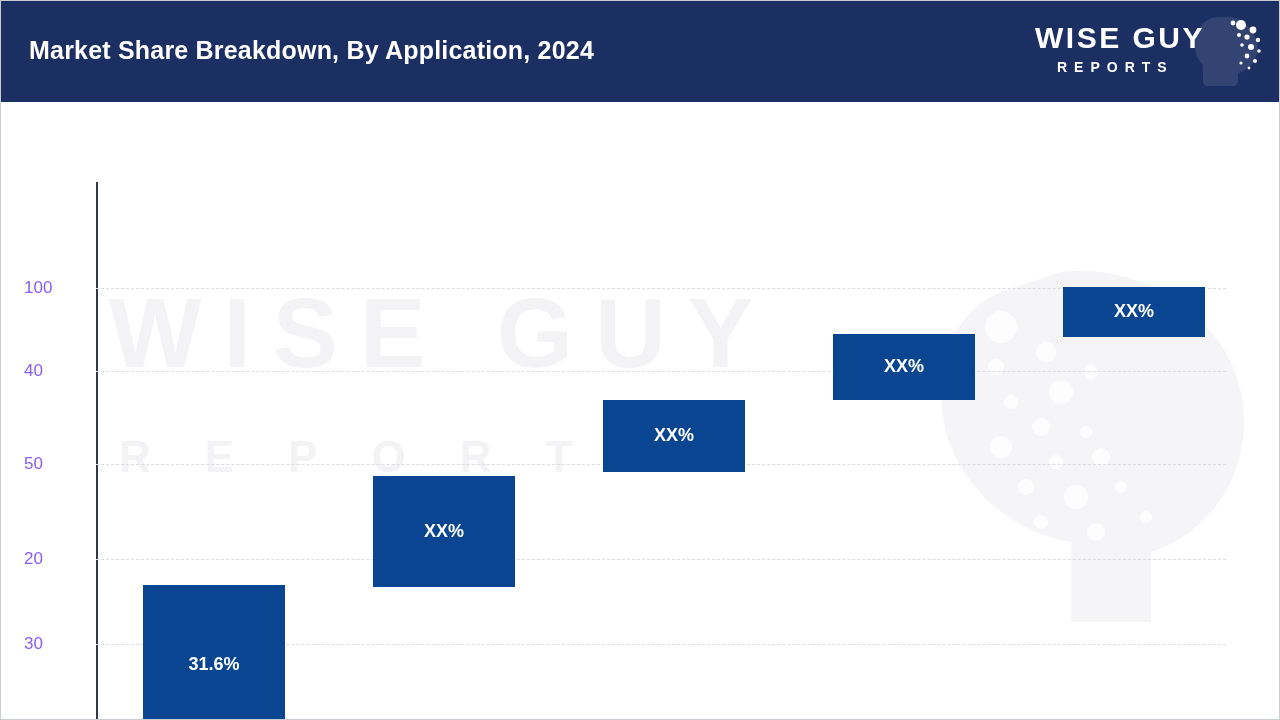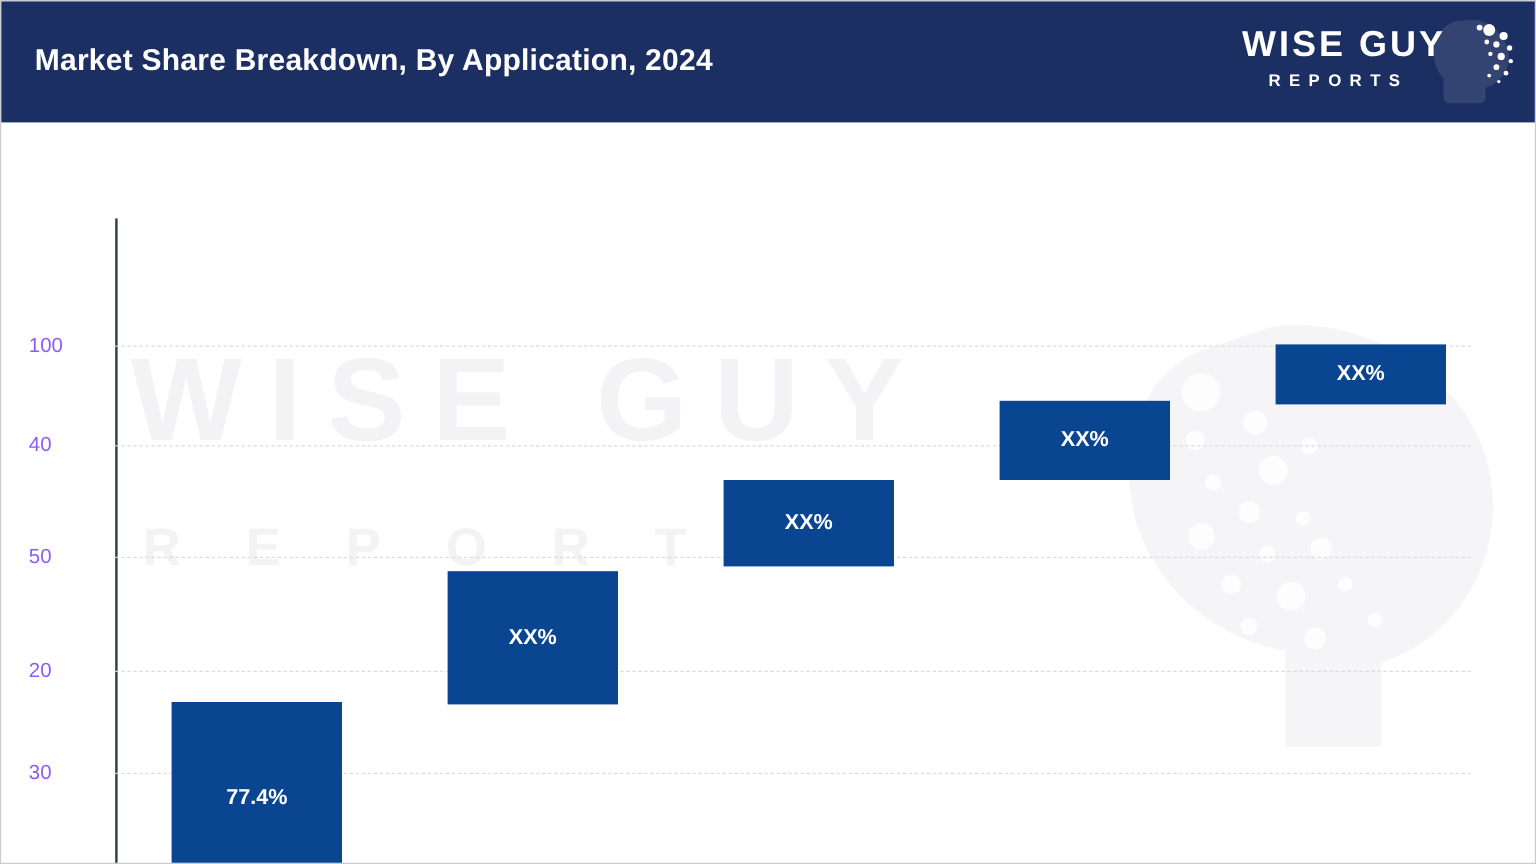--- a/index.html
+++ b/index.html
@@ -240,21 +240,21 @@
       <div class="gridline" style="top:106px"></div>
 
       <div class="tick-label" style="top:547px">0</div>
       <div class="tick-label" style="top:462px">30</div>
       <div class="tick-label" style="top:377px">20</div>
       <div class="tick-label" style="top:282px">50</div>
       <div class="tick-label" style="top:189px">40</div>
       <div class="tick-label" style="top:106px">100</div>
 
       <div class="bar" style="left:47px; width:142px; top:403px; height:144px;">
-        <div class="bar-label" style="top:69px">77.4%</div>
+        <div class="bar-label" style="top:69px">31.6%</div>
       </div>
 
       <div class="bar" style="left:277px; width:142px; top:294px; height:111px;">
         <div class="bar-label" style="top:45px">XX%</div>
       </div>
 
       <div class="bar" style="left:507px; width:142px; top:218px; height:72px;">
         <div class="bar-label" style="top:25px">XX%</div>
       </div>
 

